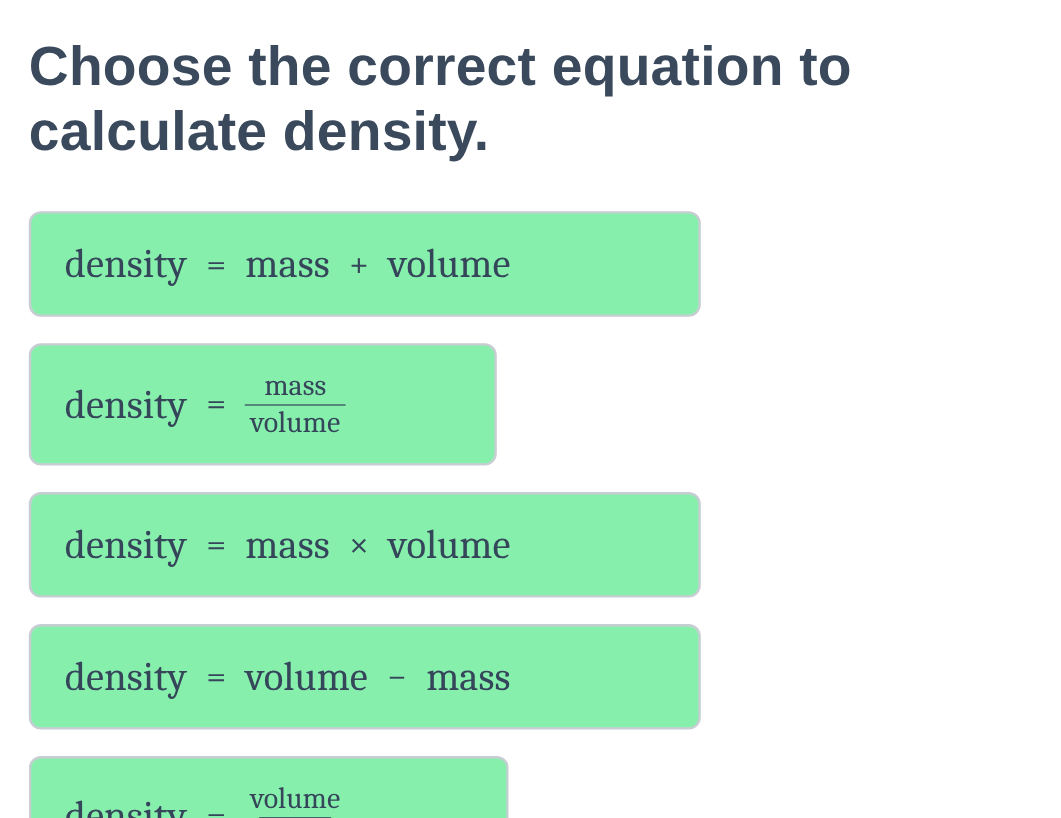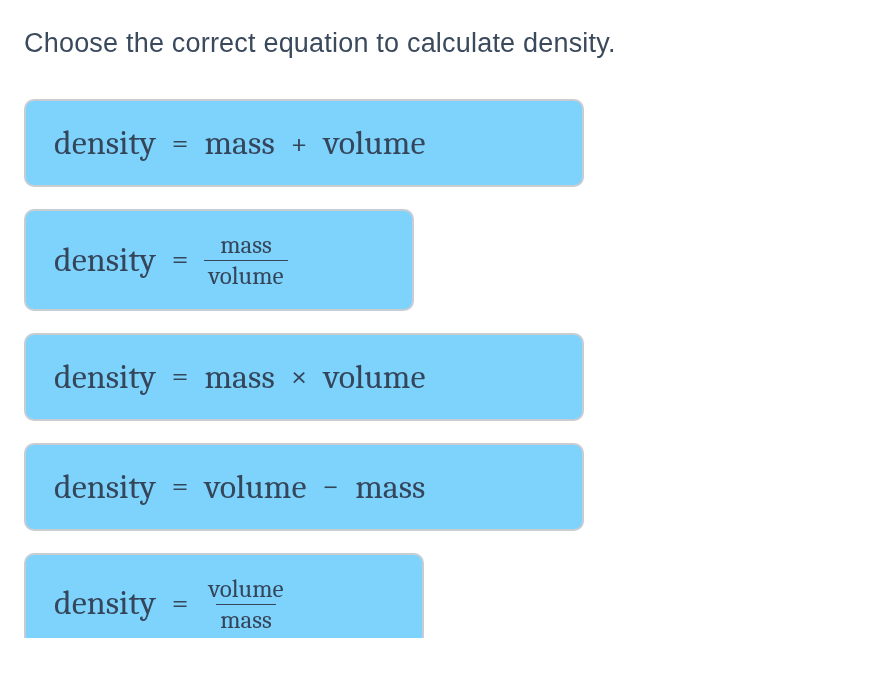--- a/index.html
+++ b/index.html
@@ -10,37 +10,37 @@
     body {
       font-family: -apple-system, BlinkMacSystemFont, "Segoe UI", Helvetica, Arial, sans-serif;
       background: #ffffff;
       padding: 28px 24px;
       color: #2c3e50;
       width: 884px;
       height: 682px;
       overflow: hidden;
     }
     .question {
-      font-size: 27px;
+      font-size: 46px;
       color: #3a4a5c;
       margin-bottom: 40px;
-      font-weight: 400;
+      font-weight: 700;
       letter-spacing: 0.2px;
     }
     .options {
       display: flex;
       flex-direction: column;
       gap: 22px;
       align-items: flex-start;
     }
     .option {
       border: 2px solid #c7cdd3;
       border-radius: 10px;
       padding: 20px 28px;
-      background: #7dd3fc;
+      background: #86efac;
       cursor: pointer;
       display: inline-flex;
       align-items: center;
       min-height: 88px;
     }
     .eq {
       font-family: "Cambria", "Georgia", "Times New Roman", serif;
       font-size: 34px;
       color: #35455a;
       display: flex;

